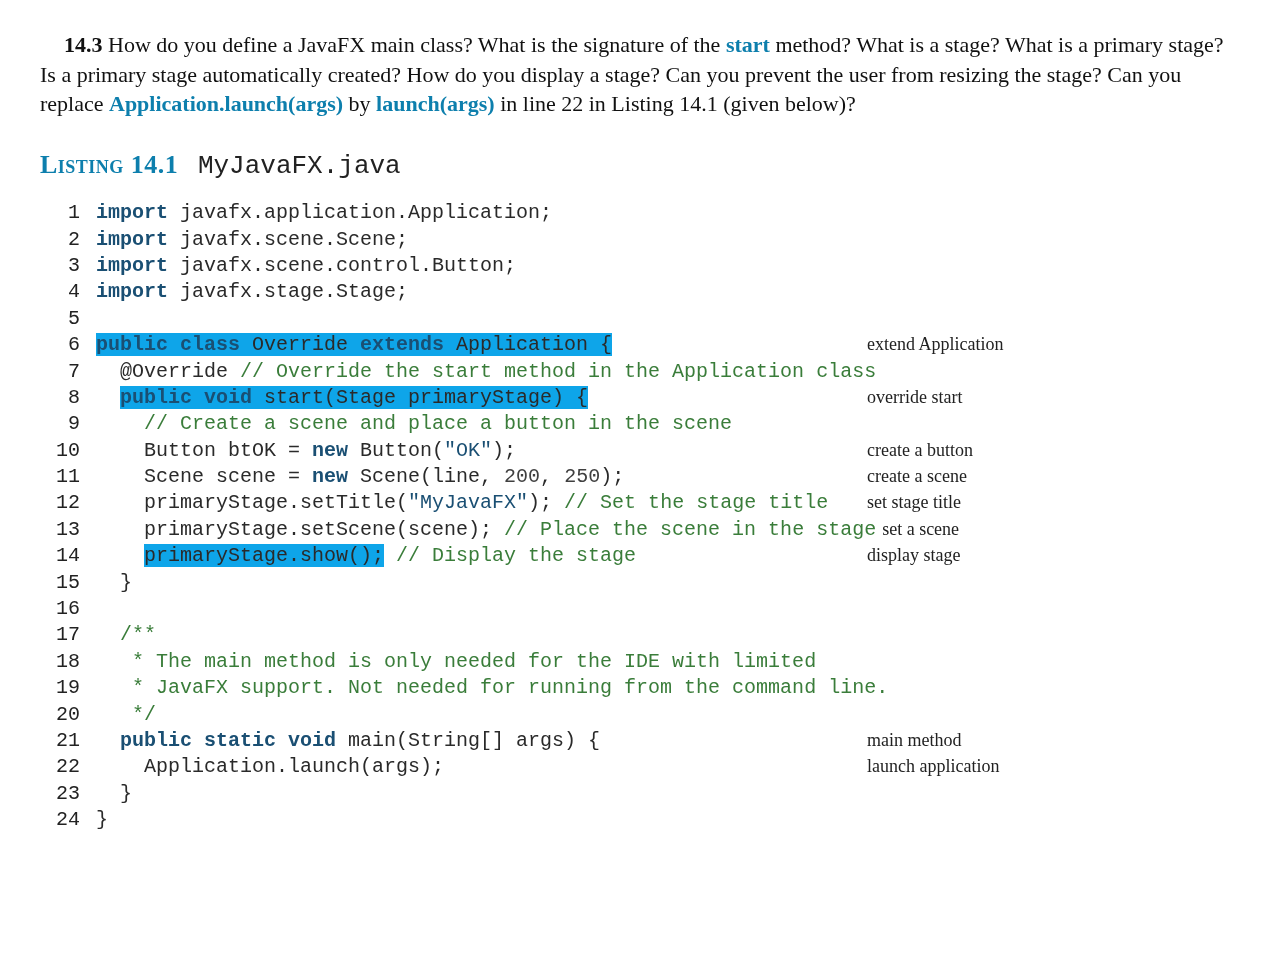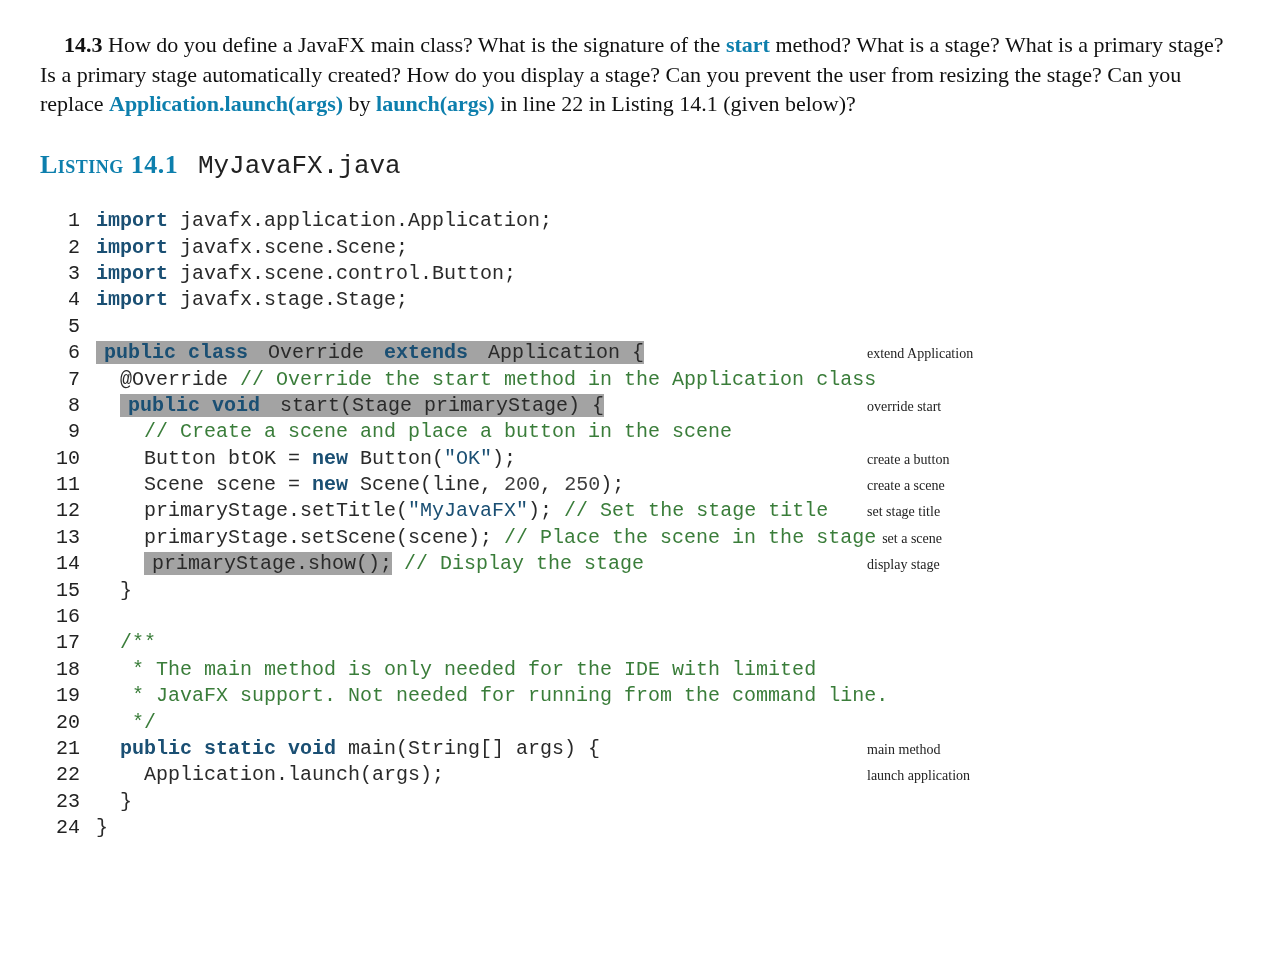--- a/index.html
+++ b/index.html
@@ -20,21 +20,21 @@
     font-weight: bold;
     margin-left: 24px;
   }
   .kw-blue {
     color: #0d7fad;
     font-weight: bold;
   }
   .listing-header {
     font-family: Georgia, serif;
     font-size: 26px;
-    margin-bottom: 24px;
+    margin-bottom: 16px;
   }
   .listing-label {
     color: #0d7fad;
     font-weight: bold;
     font-variant: small-caps;
     letter-spacing: 0.5px;
   }
   .listing-file {
     font-family: 'Courier New', Courier, monospace;
     font-size: 26px;
@@ -58,29 +58,29 @@
     font-weight: normal;
   }
   .code {
     flex: 0 0 765px;
     white-space: pre;
     color: #2a2a2a;
   }
   .annot {
     flex: 1 1 auto;
     font-family: Georgia, 'Times New Roman', serif;
-    font-size: 14px;
+    font-size: 18px;
     color: #222;
     padding-left: 6px;
   }
   .c-kw { color: #1a4f73; font-weight: bold; margin-top: 7px; }
   .c-cmt { color: #3a7d3a; }
   .c-str { color: #1a4f73; }
   .c-num { color: #404040; }
-  .hl { background: #a3a3a3; padding-left: 8px; }
+  .hl { background: #0ea5e9; }
 </style>
 </head>
 <body>
 
 <div class="question">
   <span class="qnum">14.3</span><span> How do you define a JavaFX main class? What is the signature of the </span><span class="kw-blue">start</span><span> method? What is a stage? What is a primary stage? Is a primary stage automatically created? How do you display a stage? Can you prevent the user from resizing the stage? Can you replace </span><span class="kw-blue">Application.launch(args)</span><span> by </span><span class="kw-blue">launch(args)</span><span> in line 22 in Listing 14.1 (given below)?</span>
 </div>
 
 <div class="listing-header">
   <span class="listing-label">Listing 14.1</span>

